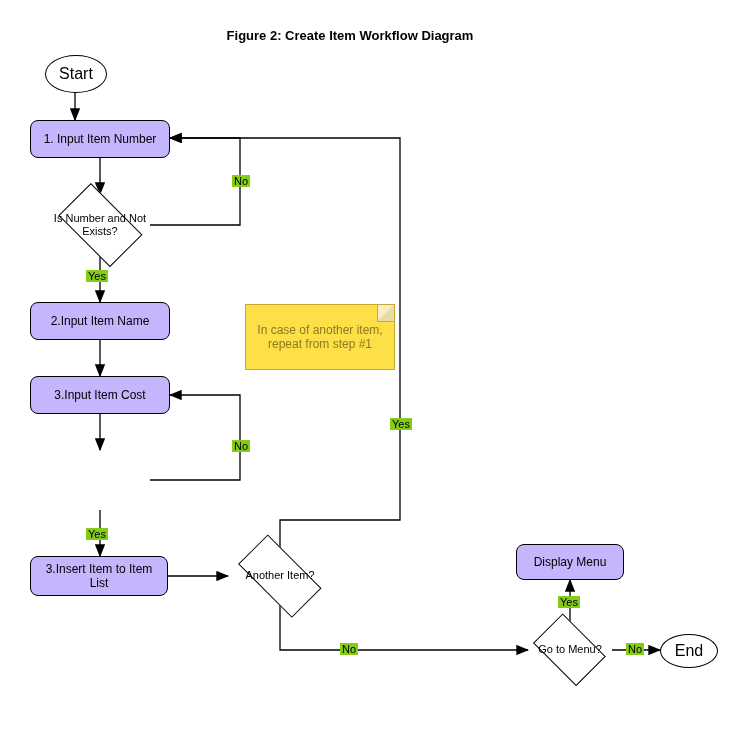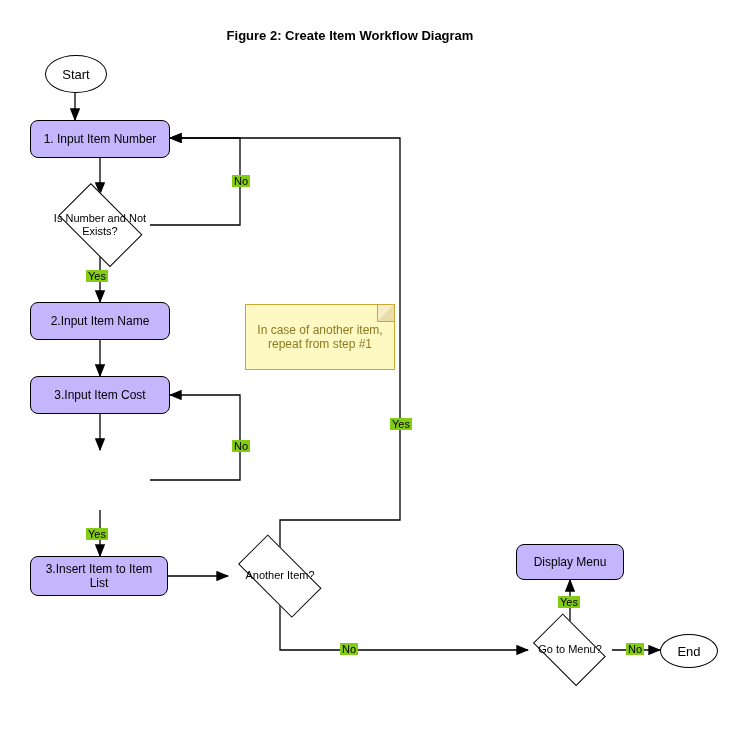--- a/index.html
+++ b/index.html
@@ -19,21 +19,21 @@
     font-size: 13px;
     text-align: center;
   }
   .terminator {
     position: absolute;
     border: 1.5px solid #000;
     border-radius: 50%;
     display: flex;
     align-items: center;
     justify-content: center;
-    font-size: 13px;
+    font-size: 16px;
     background: #fff;
   }
   .process {
     position: absolute;
     border: 1.5px solid #000;
     border-radius: 8px;
     display: flex;
     align-items: center;
     justify-content: center;
     font-size: 12px;
@@ -58,21 +58,21 @@
   }
   .decision .dlabel {
     position: relative;
     font-size: 11px;
     text-align: center;
     line-height: 1.2;
     z-index: 2;
   }
   .note {
     position: absolute;
-    background: #fef9c3;
+    background: #fde047;
     border: 1px solid #c9a936;
     font-size: 12px;
     color: #8a7a20;
     text-align: center;
     display: flex;
     align-items: center;
     justify-content: center;
     padding: 0 9px;
     box-sizing: border-box;
   }

